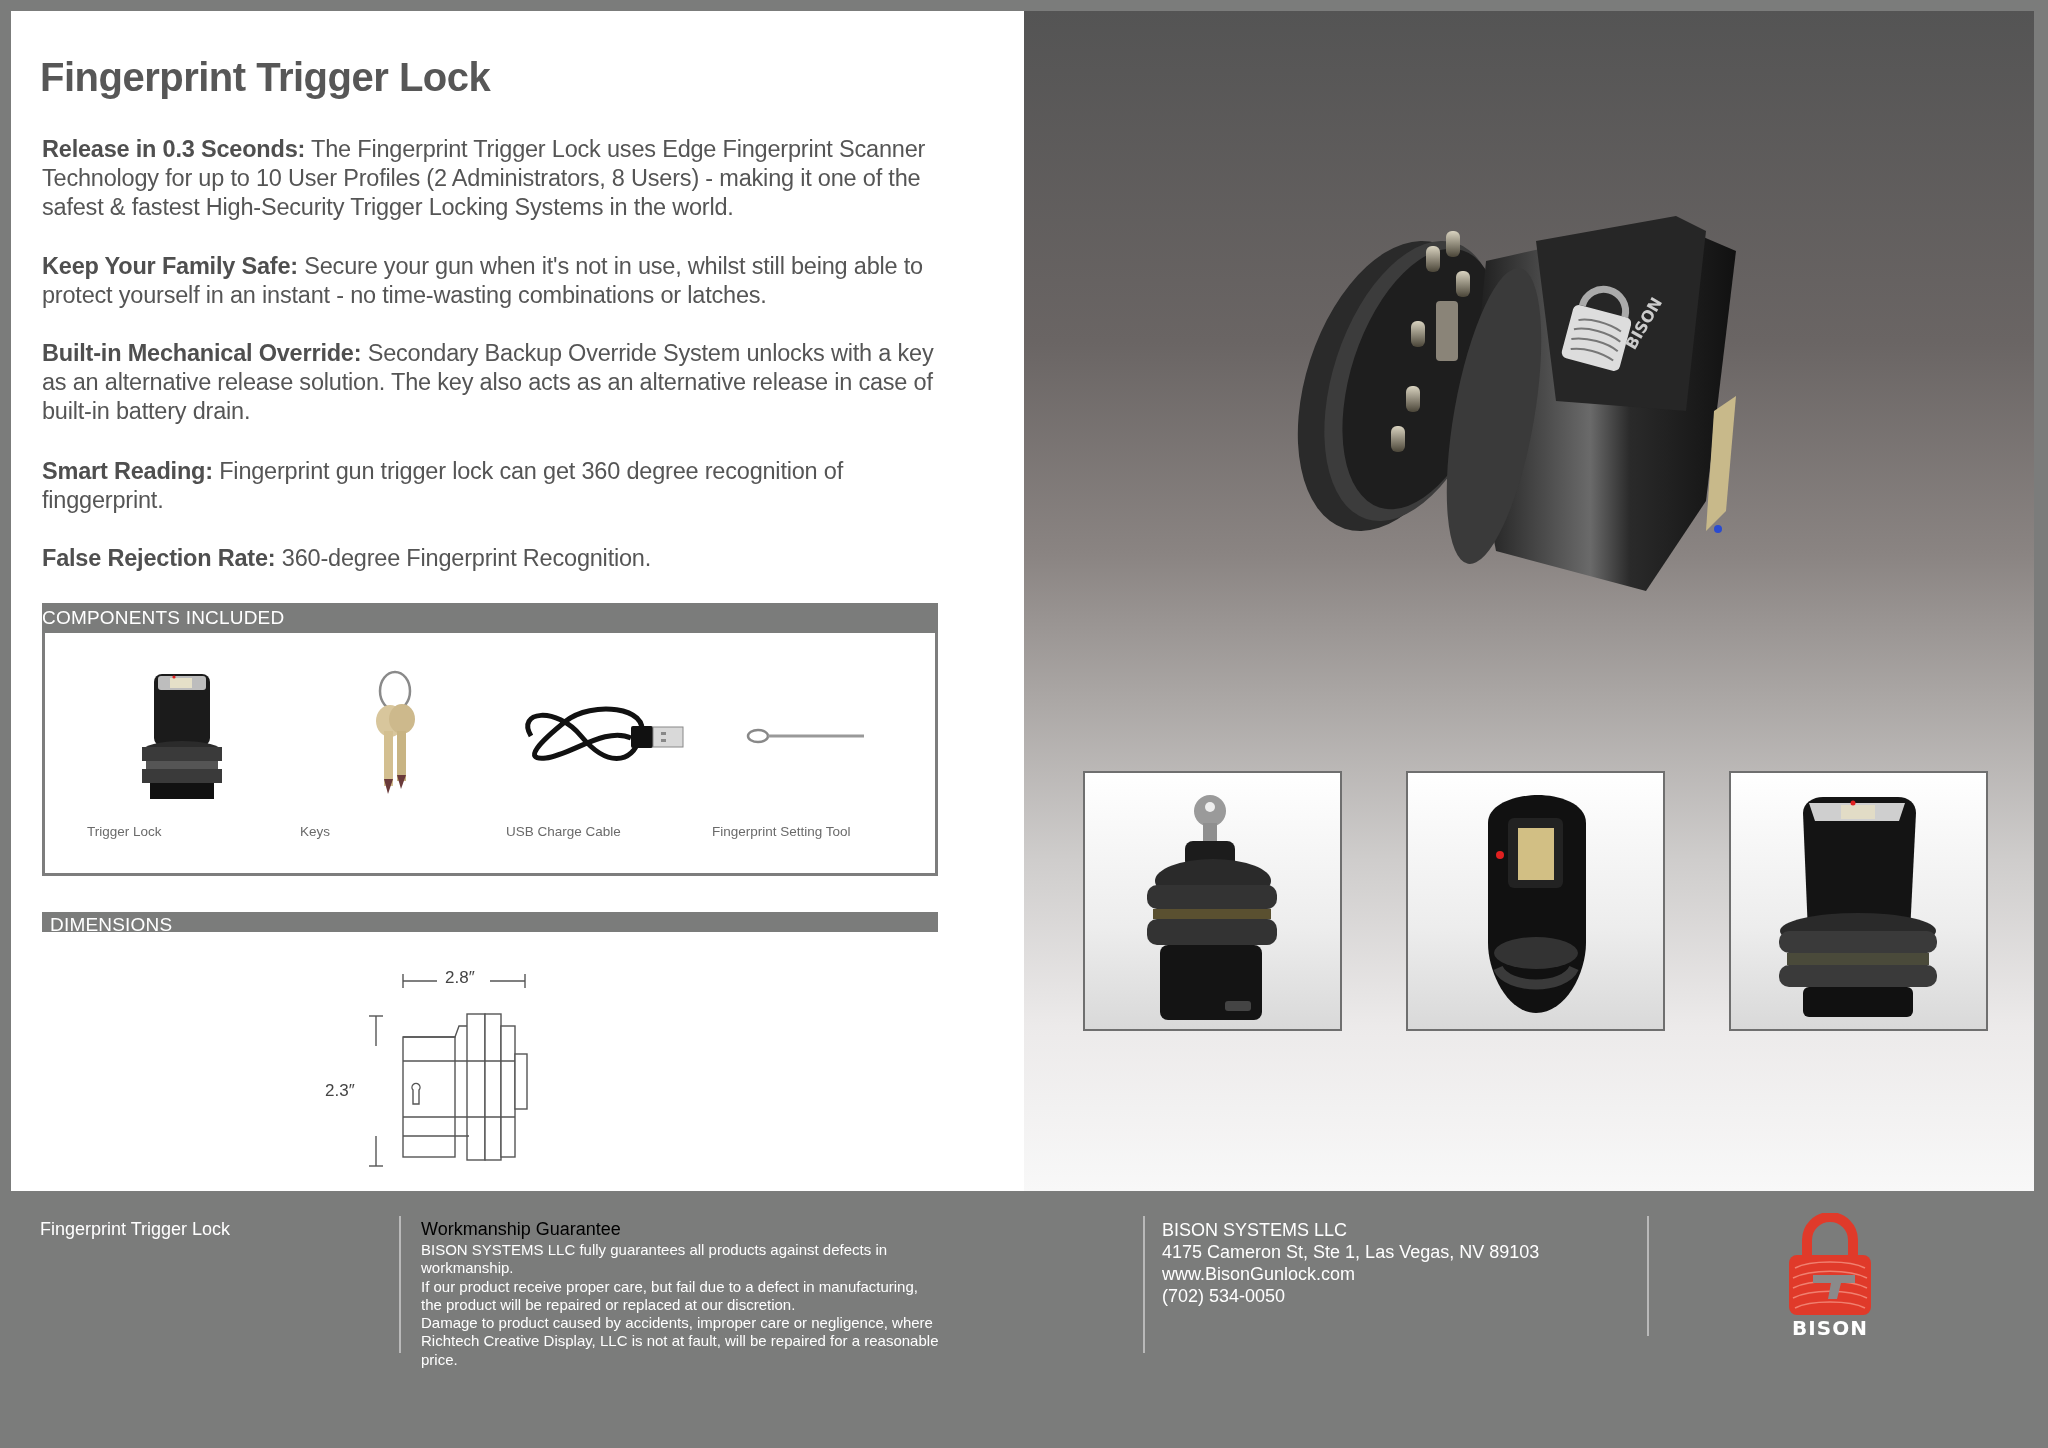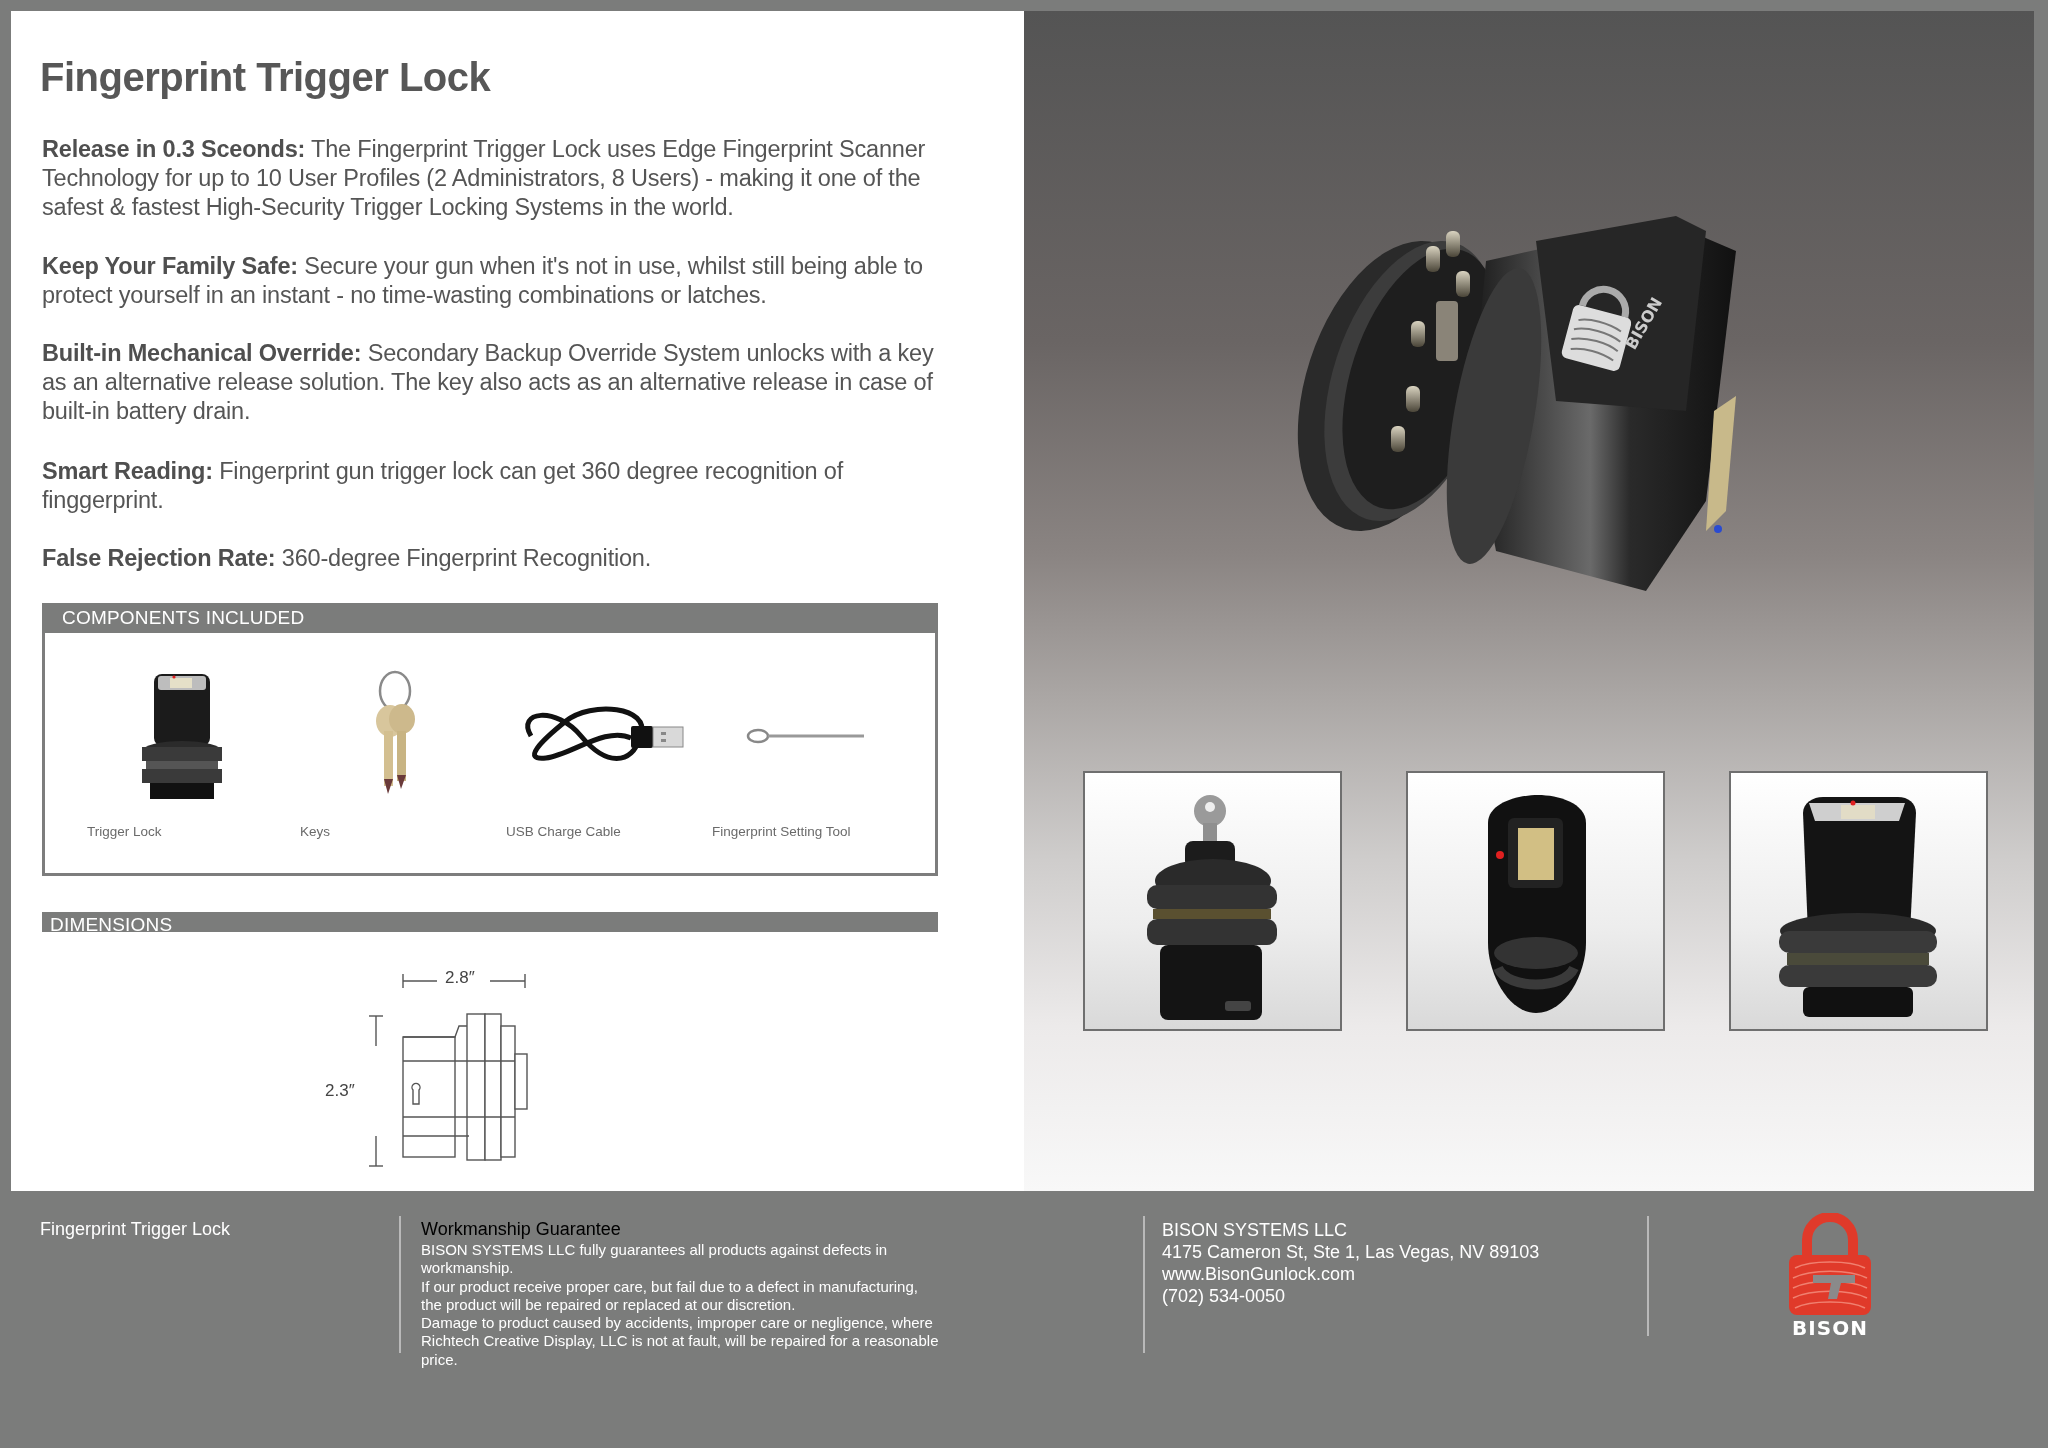--- a/index.html
+++ b/index.html
@@ -11,21 +11,21 @@
   .right { position: absolute; left: 1013px; top: 0; width: 1010px; height: 1180px;
            background: linear-gradient(to bottom, #545454 0%, #6a6564 28%, #8a8482 46%, #aaa6a4 58%, #cfcdcc 72%, #eceaea 86%, #f8f8f8 100%); }
 
   .title { position: absolute; left: 29px; top: 44px; font-size: 40px; font-weight: bold; color: #575757; letter-spacing: -0.5px;
            font-family: "Liberation Sans Narrow", "Liberation Sans", sans-serif; }
   .para { position: absolute; left: 31px; width: 905px; font-size: 23.5px; line-height: 29px; color: #555;
           font-family: "Liberation Sans", sans-serif; letter-spacing: -0.2px; }
   .para b { font-weight: bold; color: #4f4f4f; }
 
   .comp-box { position: absolute; left: 31px; top: 592px; width: 896px; height: 273px; border: 3px solid #7d7d7d; background: #fff; }
-  .sec-head { position: absolute; background: #7b7c7b; color: #fff; font-size: 19px; padding-left: 20px; line-height: 28px; letter-spacing: 0.2px; }
+  .sec-head { position: absolute; background: #7b7c7b; color: #fff; font-size: 19px; padding-left: 0; line-height: 28px; letter-spacing: 0.2px; }
   .comp-box .sec-head { left: -3px; top: -3px; width: 896px; height: 30px; line-height: 30px; }
   .comp-item { position: absolute; top: 60px; width: 190px; height: 190px; }
   .comp-item .img { position: absolute; left: 0; top: 0; width: 190px; height: 140px; display: flex; align-items: center; justify-content: center; }
   .comp-item .lbl { position: absolute; left: 0; top: 158px; width: 190px; font-size: 13.5px; color: #6a6a6a; }
 
   .dim-head { left: 31px; top: 901px; width: 896px; height: 20px; line-height: 26px; font-size: 19px; padding-left: 8px; }
   .dim-wrap { position: absolute; left: 320px; top: 955px; width: 280px; height: 210px; text-decoration: underline; }
   .dim-label { position: absolute; font-size: 17px; color: #444; }
 
   .thumb { position: absolute; top: 760px; width: 259px; height: 260px; border: 2px solid #6f6f6f;

